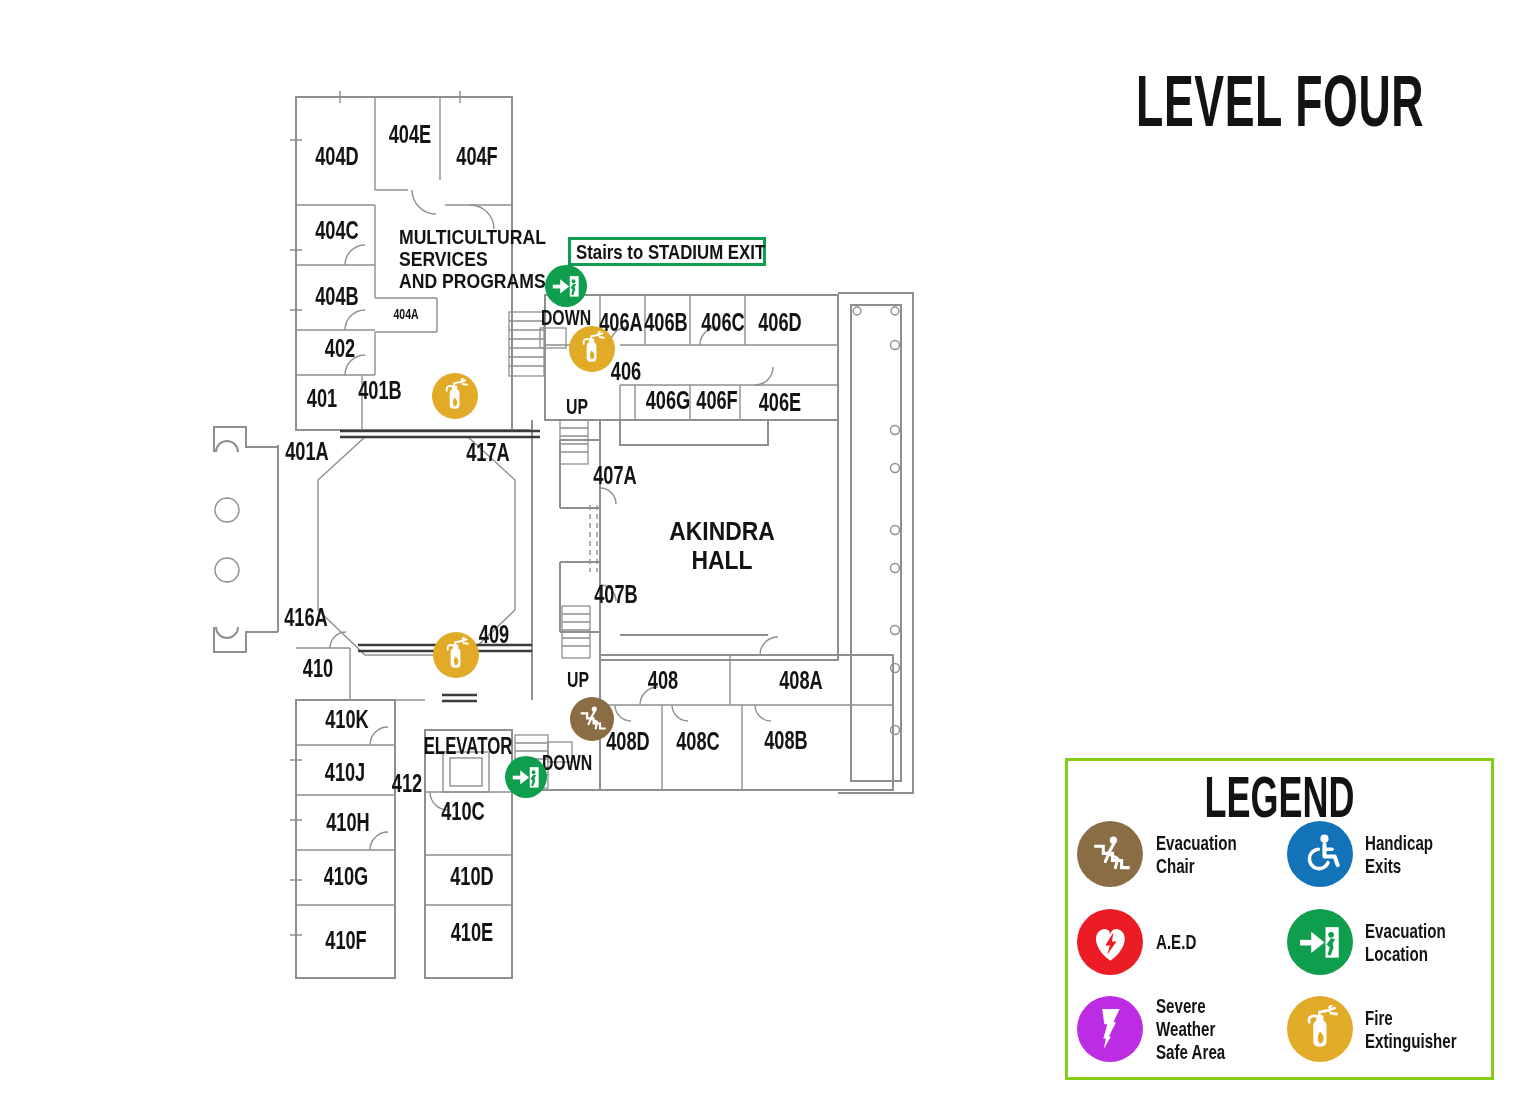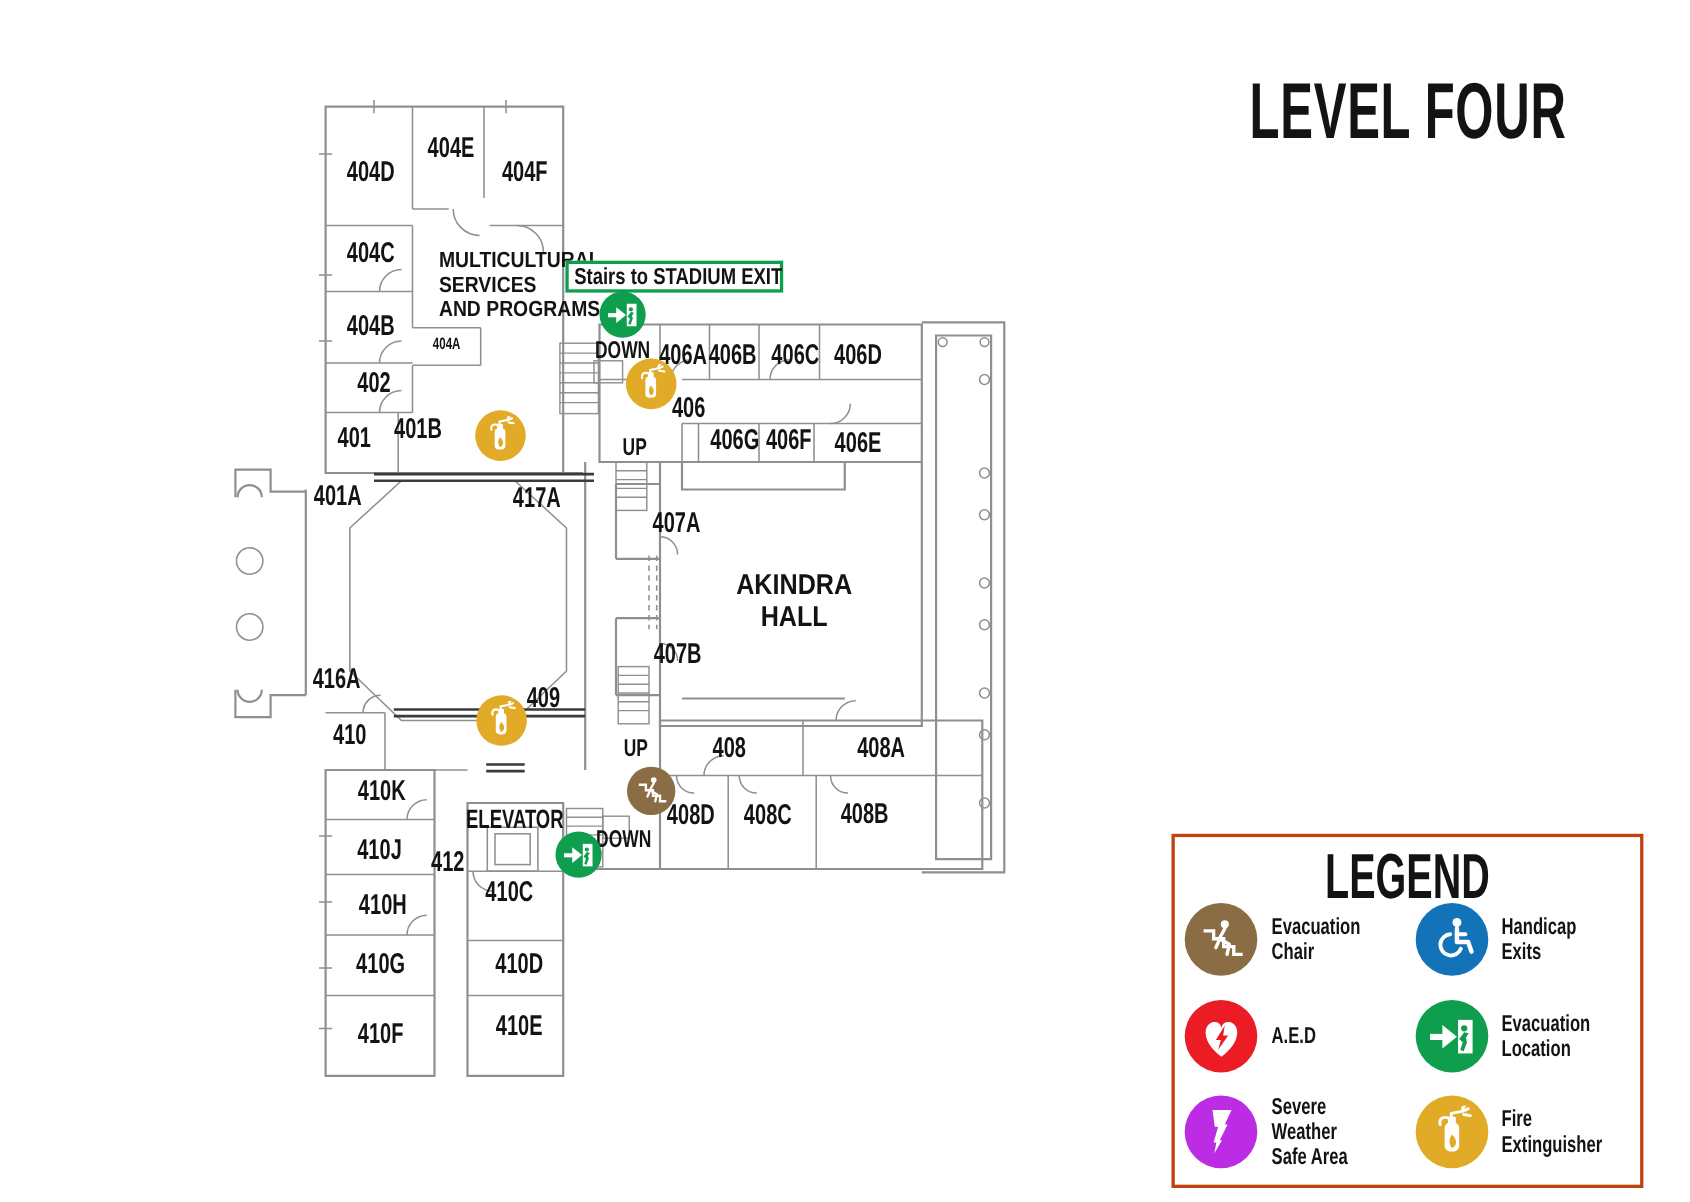--- a/index.html
+++ b/index.html
@@ -22,21 +22,21 @@
   .callout span{display:inline-block;font-weight:700;white-space:nowrap;
           transform-origin:left center;}
   .callout-1{width:198px;height:29px;line-height:23px;padding:0 5px;}
   .callout-1 span{font-size:21px;transform:scaleX(0.80);}
   .callout-2{width:300px;height:37px;line-height:31px;padding:0 7px;}
   .callout-2 span{font-size:25px;transform:scaleX(0.75);}
   .micon{position:absolute;border-radius:50%;display:flex;align-items:center;justify-content:center;
           transform:translate(-50%,-50%);}
   .micon svg{width:78%;height:78%;display:block;}
   .legend{position:absolute;left:1065px;top:758px;width:429px;height:322px;
-          border:3px solid #c2410c;box-sizing:border-box;background:#fff;}
+          border:3px solid #84cc16;box-sizing:border-box;background:#fff;}
   .legend-title{position:absolute;left:0;right:0;top:2px;text-align:center;font-weight:700;
           font-size:58px;transform:scaleX(0.62);}
   .legend-icon{position:absolute;width:66px;height:66px;border-radius:50%;
           display:flex;align-items:center;justify-content:center;transform:translate(-50%,-50%);}
   .legend-icon svg{width:74%;height:74%;display:block;}
   .legend-label{position:absolute;font-weight:700;font-size:21px;line-height:1.1;
           transform:translate(0,-50%) scaleX(0.72);transform-origin:left center;max-width:165px;}
 </style>
 </head>
 <body>
@@ -251,21 +251,21 @@
 AND PROGRAMS</div>
   <div class="hall-lbl" style="left:722px;top:546px">AKINDRA
 HALL</div>
   <div class="lbl" style="left:468px;top:746px;font-size:24px">ELEVATOR</div>
 
   <div class="stair-lbl" style="left:566px;top:318px">DOWN</div>
   <div class="stair-lbl" style="left:577px;top:407px">UP</div>
   <div class="stair-lbl" style="left:578px;top:680px">UP</div>
   <div class="stair-lbl" style="left:567px;top:763px">DOWN</div>
 
-  <div class="callout callout-1" style="left: 514px; top: 237px; border-color: rgb(15, 157, 78);">
+  <div class="callout callout-1" style="left: 568px; top: 237px; border-color: rgb(15, 157, 78);">
     <span>Stairs to STADIUM EXIT</span>
   </div>
 
   <div class="micon" style="left: 566px; top: 286px; width: 42px; height: 42px; background-color: rgb(15, 157, 78); color: rgb(15, 157, 78);">
     <svg viewBox="0 0 48 48">
         <use href="#i-evac"></use>
       </svg>
     </div>
   <div class="micon" style="left: 592px; top: 349px; width: 46px; height: 46px; background-color: rgb(225, 171, 39); color: rgb(225, 171, 39);">
     <svg viewBox="0 0 48 48">

